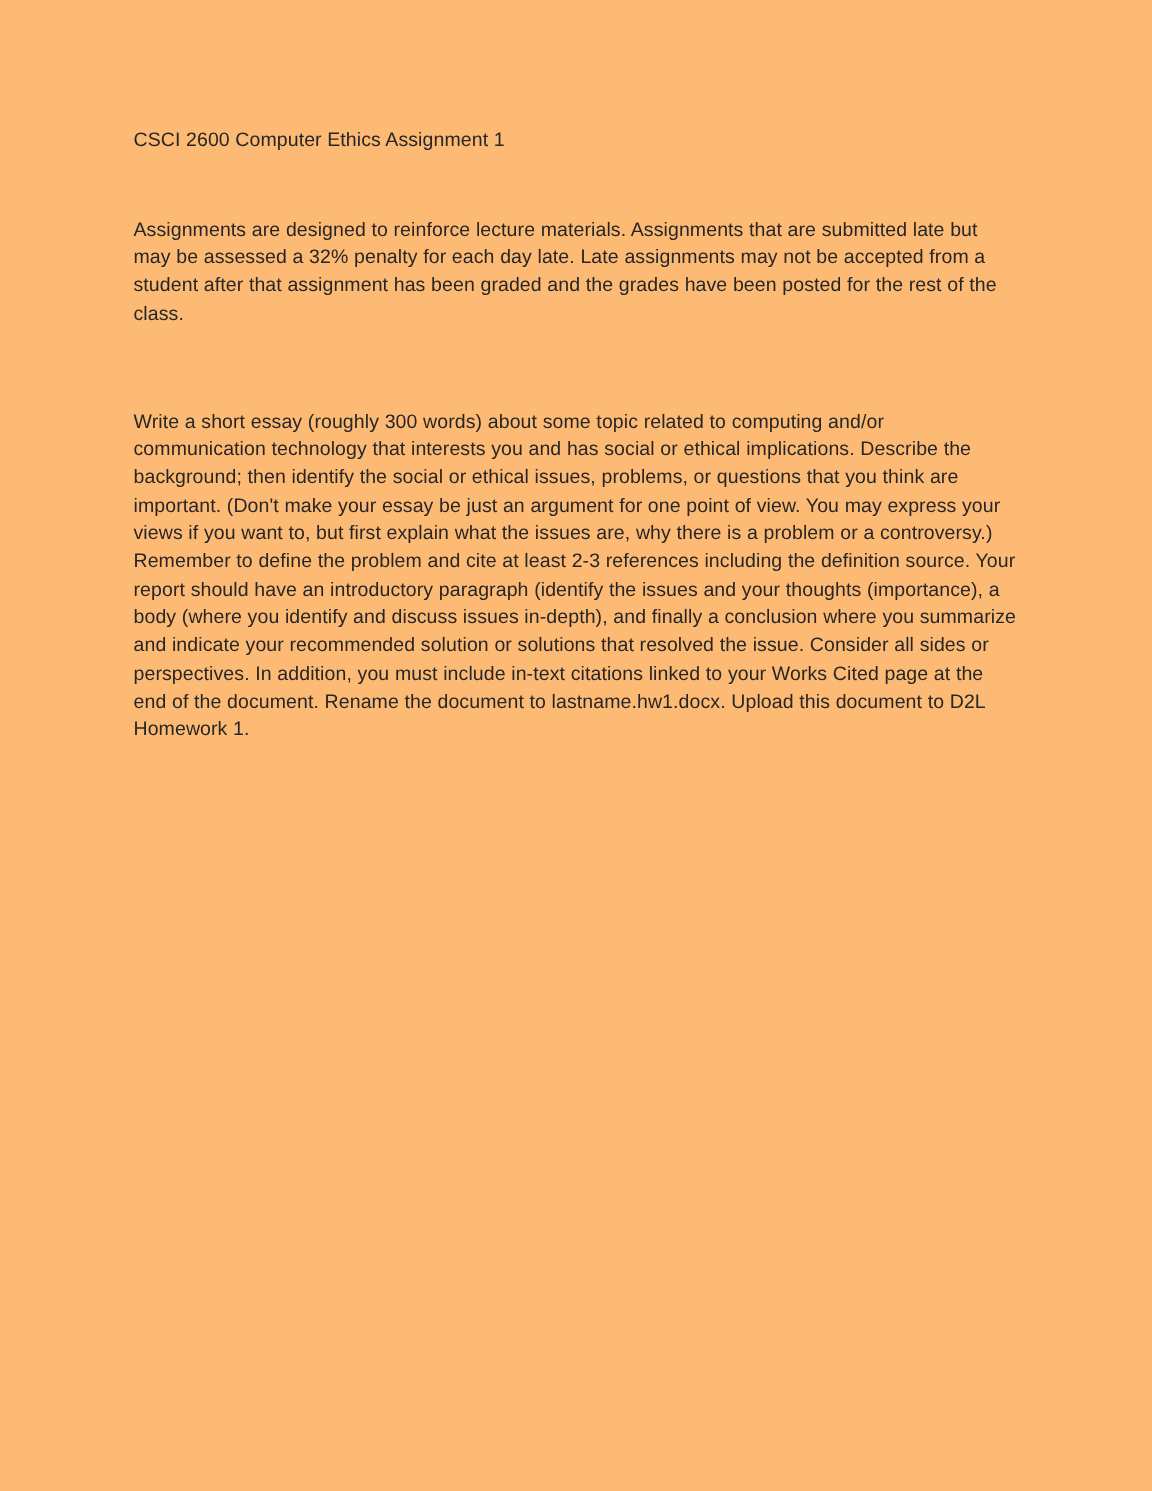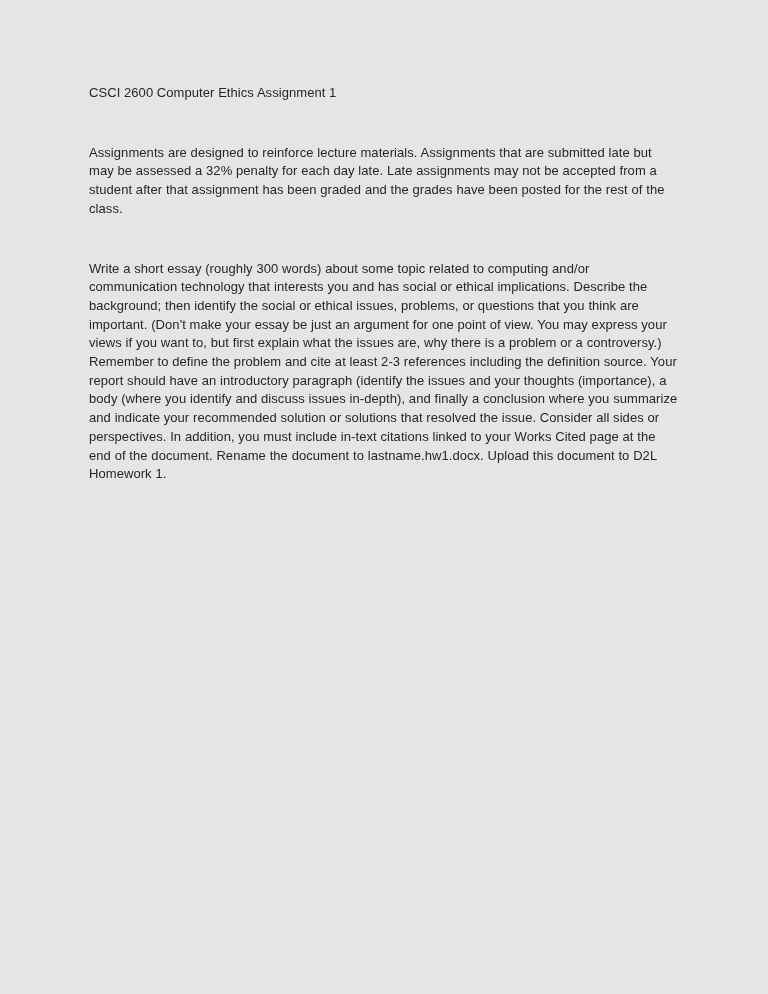--- a/index.html
+++ b/index.html
@@ -16,21 +16,21 @@
     font-family: "Liberation Sans", sans-serif;
     -webkit-font-smoothing: antialiased;
   }
 
   .page {
     position: absolute;
     top: 0;
     left: 0;
     width: 768px;
     height: 994px;
-    background: #e5e5e5;
+    background: #fdba74;
   }
 
   .doc-body {
     position: absolute;
     left: 89px;
     top: 84px;
     width: 592px;
   }
 
   .doc-title {
@@ -61,20 +61,21 @@
     padding: 0;
     word-spacing: 0.005em;
   }
 
   .doc-para.policy {
     width: 590px;
   }
 
   .doc-para.instructions {
     width: 591px;
+    margin-top: 12px;
   }
 </style>
 </head>
 <body>
 
 <div class="page">
   <div class="doc-body">
 
     <p class="doc-title">CSCI 2600 Computer Ethics Assignment 1</p>
 

